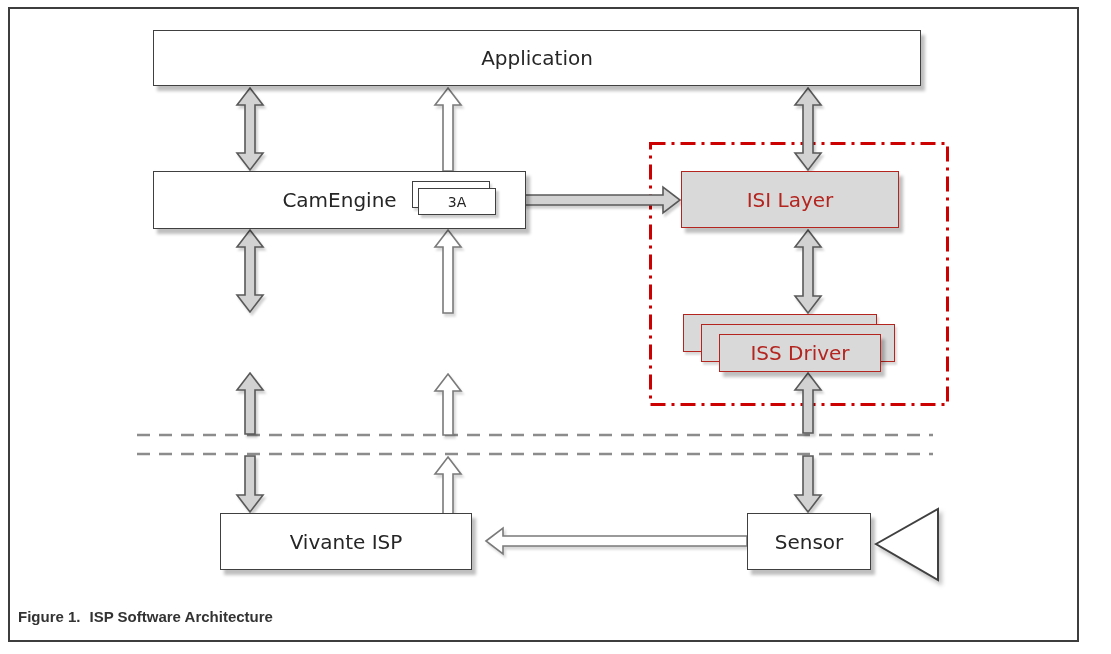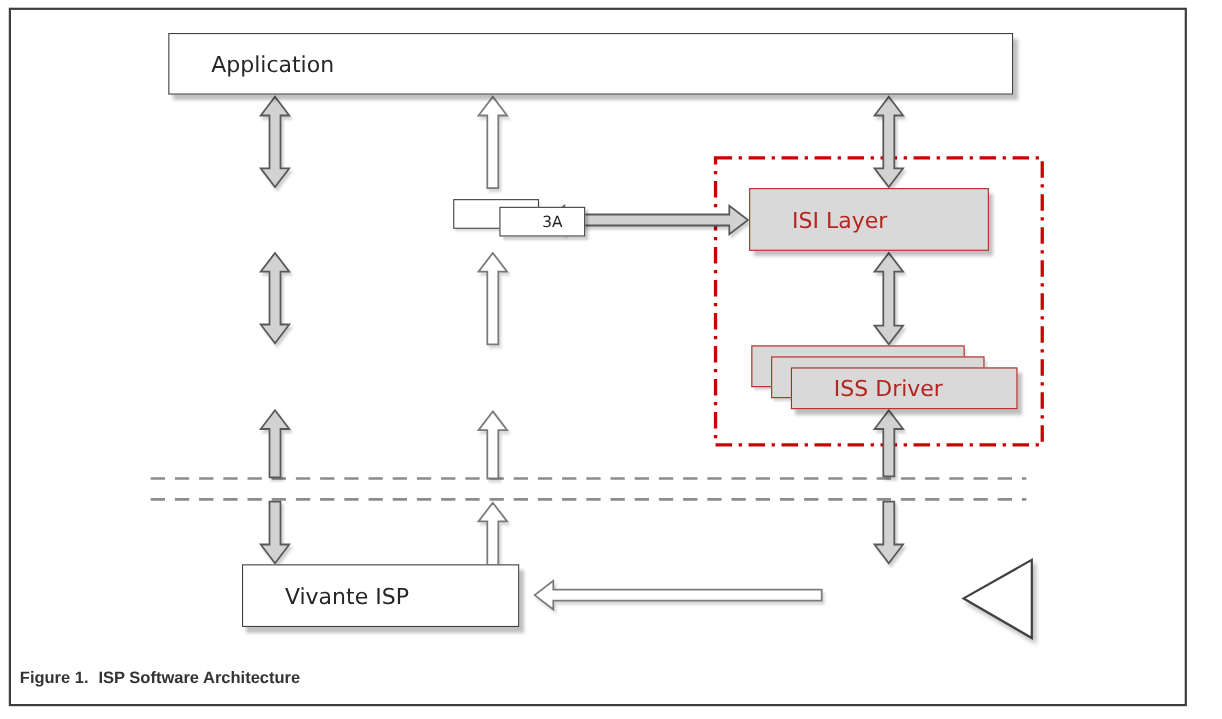--- a/index.html
+++ b/index.html
@@ -7,32 +7,32 @@
     position:relative; width:1111px; height:654px; background:#ffffff;
     font-family:"DejaVu Sans", sans-serif; overflow:hidden;
   }
   .frame {
     position:absolute; left:8px; top:7px; width:1071px; height:635px;
     border:2px solid #3d3d3d; box-sizing:border-box;
   }
   .svglayer { position:absolute; left:0; top:0; z-index:1; }
   .box {
     position:absolute; z-index:2; box-sizing:border-box;
-    display:flex; align-items:center; 
+    display:flex; align-items:center; justify-content:center;
     background:#ffffff; border:1.6px solid #404040;
     box-shadow:4px 5px 3px rgba(0,0,0,0.25);
-    font-size:20px; color:#262626; white-space:nowrap;padding-left:38px;
+    font-size:20px; color:#262626; white-space:nowrap;
   }
   .redbox {
     background:var(--gray-fill,#d9d9d9);
     border:1.9px solid var(--red-box-border,#b42520);
     color:var(--red-box-border,#b42520);
   }
   .stackback { box-shadow:2px 3px 2px rgba(0,0,0,0.15); }
-  .smallbox { font-size:14px; box-shadow:3px 3px 2px rgba(0,0,0,0.2);margin-left:36px; }
+  .smallbox { font-size:14px; box-shadow:3px 3px 2px rgba(0,0,0,0.2); }
   .caption {
     position:absolute; z-index:2; left:18px; top:608px;
     font-family:"Liberation Sans", sans-serif; font-weight:bold;
     font-size:15px; color:#333333;text-align:right;
   }
   .caption .gap { display:inline-block; width:9px; }
   .ar-gray {
     fill:var(--arrow-gray,#d2d2d2); stroke:var(--arrow-stroke,#595959);
     stroke-width:1.6; stroke-linejoin:miter;
     filter:drop-shadow(2px 3px 1px rgba(0,0,0,0.18));
@@ -87,38 +87,44 @@
 
     <polygon class="ar-white" points="486,541 503,528 503,536 747,536 747,546 503,546 503,554"></polygon>
 
     <polygon class="lens" points="876,544 938,509 938,580"></polygon>
   </svg>
 
   <div class="box" style="left:153px; top:30px; width:768px; height:56px;">
     <span>Application</span>
   </div>
 
+  <div class="box" style="left:153px; top:171px; width:373px; height:58px;">
+    <span>CamEngine</span>
+  </div>
   <div class="box stackback" style="left:412px; top:181px; width:78px; height:27px; z-index:3;"></div>
   <div class="box smallbox" style="left:418px; top:188px; width:78px; height:27px; z-index:3;">
     <span>3A</span>
   </div>
 
 
   <div class="box redbox" style="left:681px; top:171px; width:218px; height:57px;">
     <span>ISI Layer</span>
   </div>
 
   <div class="box redbox stackback" style="left:683px; top:314px; width:194px; height:38px;"></div>
   <div class="box redbox stackback" style="left:701px; top:324px; width:194px; height:38px; z-index:3;"></div>
-  <div class="box redbox" style="left:719px; top:334px; width:206px; height:38px; z-index:4;">
+  <div class="box redbox" style="left:719px; top:334px; width:162px; height:38px; z-index:4;">
     <span>ISS Driver</span>
   </div>
 
   <div class="box" style="left:220px; top:513px; width:252px; height:57px;">
     <span>Vivante ISP</span>
   </div>
 
+  <div class="box" style="left:747px; top:513px; width:124px; height:57px;">
+    <span>Sensor</span>
+  </div>
 
   <div class="caption">
     <span>Figure 1.</span><span class="gap"></span><span>ISP Software Architecture</span>
   </div>
 
 </div>
 
 </body></html>

